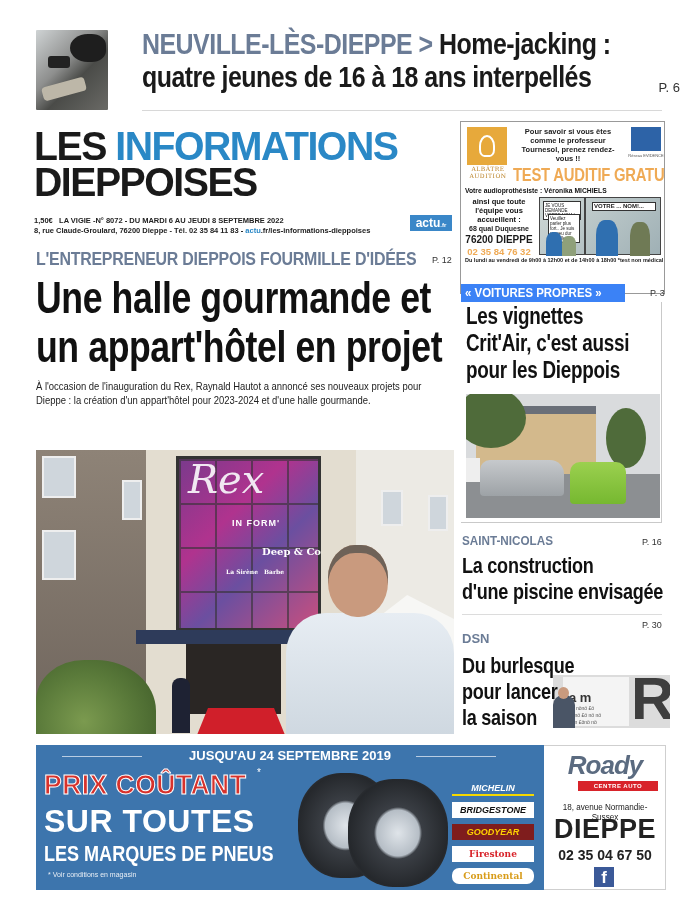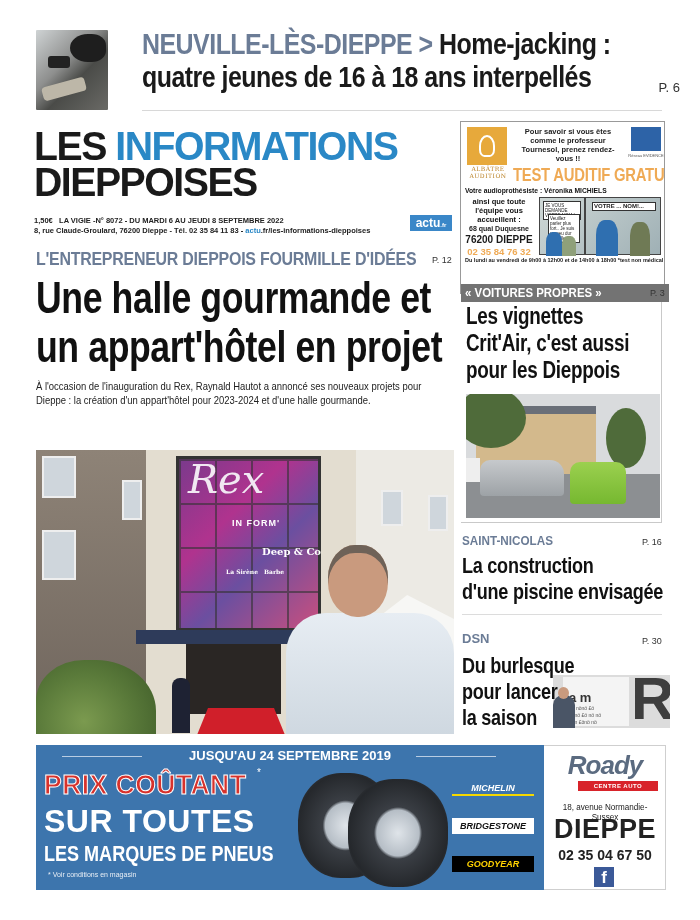--- a/index.html
+++ b/index.html
@@ -65,21 +65,21 @@
   #audio-ad .addr { position:absolute; left:4px; top:103px; width:68px; font-size: 7px; text-align:center; font-weight:bold; }
   #audio-ad .city { position:absolute; left:4px; top:112px; width:68px; font-size: 10px; text-align:center; font-weight:900; }
   #audio-ad .phone { position:absolute; left:4px; top:124px; width:68px; font-size: 9.5px; text-align:center; font-weight:900; color:#efaa55; }
   #audio-ad .hours { position:absolute; left:4px; top:135px; font-size: 5.5px; font-weight:bold; white-space:nowrap; }
   #audio-ad .comic { position:absolute; left:78px; top:75px; width:122px; height:58px; background: linear-gradient(135deg,#cfd8d6,#9fb0b5); border:1px solid #444; }
   #audio-ad .comic .panel-div { position:absolute; left:44px; top:0; width:2px; height:100%; background:#444; }
   #audio-ad .comic .bubble { position:absolute; background:#fff; border:1px solid #333; font-size: 4.5px; padding: 1px; line-height: 5px; }
   #audio-ad .comic .fig { position:absolute; border-radius: 40% 40% 0 0; }
 
   
-  #critair-tag { left: 461px; top: 284px; width: 208px; height: 18px; background: #737373; color: #fff; font-weight: bold; font-size: 13px; line-height: 18px; padding-left: 4px; white-space:nowrap; }
+  #critair-tag { left: 461px; top: 284px; width: 164px; height: 18px; background: #3b82f6; color: #fff; font-weight: bold; font-size: 13px; line-height: 18px; padding-left: 4px; white-space:nowrap; }
   #critair-tag span { display:inline-block; transform: scaleX(0.88); transform-origin: left top; }
   #critair-page { left: 650px; top: 288px; font-size: 9px; color: #333; }
   #critair-box { left: 461px; top: 302px; width: 201px; height: 221px; border-right: 1px solid #c9c9c9; border-bottom: 1px solid #c9c9c9; }
   #critair-headline { left: 466px; top: 303px; width: 260px; font-size: 23px; line-height: 27px; font-weight: bold; color: #111; transform: scaleX(0.82); transform-origin: left top; white-space: nowrap; letter-spacing: -0.3px; }
   #critair-photo { left: 466px; top: 394px; width: 194px; height: 124px; overflow:hidden; background:#d9dbdd; }
   .cp-bldg { position:absolute; left:10px; top:20px; width:120px; height:60px; background:#d3b98c; }
   .cp-roof { position:absolute; left:10px; top:12px; width:120px; height:12px; background:#6a6f78; }
   .cp-tree { position:absolute; border-radius: 50%; background:#4f6b3a; }
   .cp-road { position:absolute; left:0; top:80px; width:194px; height:44px; background:#8c8f92; }
   .cp-car1 { position:absolute; left:14px; top:66px; width:84px; height:36px; background: linear-gradient(180deg,#c6c9cc,#9da2a6); border-radius: 10px 14px 4px 4px; }
@@ -87,45 +87,45 @@
   .cp-car3 { position:absolute; left:0; top:64px; width:14px; height:24px; background:#eee; }
 
   
   #sn-kicker { left: 462px; top: 533px; font-size: 13px; font-weight: bold; color: #6b7c96; transform: scaleX(0.9); transform-origin:left top; }
   #sn-page { left: 642px; top: 537px; font-size: 9px; color: #333; }
   #sn-headline { left: 462px; top: 553px; width: 260px; font-size: 22px; line-height: 26px; font-weight: bold; color: #111; transform: scaleX(0.82); transform-origin:left top; white-space: nowrap; letter-spacing:-0.3px; }
   #sn-rule { left: 462px; top: 614px; width: 200px; height: 1px; background: #dcdcdc; }
 
   
   #dsn-kicker { left: 462px; top: 631px; font-size: 13px; font-weight: bold; color: #6b7c96; }
-  #dsn-page { left: 642px; top: 636px; font-size: 9px; color: #333; }
+  #dsn-page { left: 642px; top: 620px; font-size: 9px; color: #333; }
   #dsn-headline { left: 462px; top: 653px; width: 200px; font-size: 22px; line-height: 26px; font-weight: bold; color: #111; transform: scaleX(0.82); transform-origin:left top; white-space: nowrap; letter-spacing:-0.3px; }
   #dsn-photo { left: 553px; top: 675px; width: 117px; height: 53px; background:#dcdcdc; overflow:hidden; }
   #dsn-photo .chart { position:absolute; left:10px; top:2px; width:66px; height:49px; background:#f4f4f4; font-size:5px; color:#555; padding: 14px 6px; line-height:7px; }
   #dsn-photo .chart b { font-size: 13px; color:#333; display:block; line-height:14px; }
   #dsn-photo .bigR { position:absolute; left:78px; top:-6px; font-size: 60px; font-weight: 900; color:#3e3e3e; line-height:60px; }
   #dsn-photo .person { position:absolute; left:0; top:20px; width:22px; height:33px; background:#4a5566; border-radius: 10px 10px 0 0; }
   #dsn-photo .face { position:absolute; left:5px; top:12px; width:11px; height:12px; background:#c99a7e; border-radius:50%; }
 
   
   #tire-ad { left: 36px; top: 745px; width: 508px; height: 145px; background: #3d75ad; overflow:hidden; }
   #tire-ad .date { position:absolute; left:0; top:3px; width:508px; text-align:center; color:#fff; font-weight:bold; font-size: 13px; }
   #tire-ad .rule-l { position:absolute; left:26px; top:11px; width:80px; height:1px; background:#b9cde3; }
   #tire-ad .rule-r { position:absolute; left:380px; top:11px; width:80px; height:1px; background:#b9cde3; }
   #tire-ad .prix { position:absolute; left:8px; top:25px; font-size: 27px; font-weight: 900; color:#d7322c; -webkit-text-stroke: 1px #fff; white-space:nowrap; transform: scaleX(0.98); transform-origin:left top; letter-spacing: 0.5px; }
   #tire-ad .star { position:absolute; left:221px; top:22px; color:#fff; font-size:10px; }
   #tire-ad .sur { position:absolute; left:8px; top:58px; font-size: 32px; font-weight: 900; color:#fff; white-space:nowrap; letter-spacing:0.5px; }
   #tire-ad .marques { position:absolute; left:8px; top:96px; font-size: 22px; font-weight: bold; color:#fff; white-space:nowrap; transform: scaleX(0.82); transform-origin:left top; }
   #tire-ad .cond-note { position:absolute; left:12px; top:126px; font-size: 7px; color:#e8eef5; }
   #tire-ad .tire { position:absolute; width:95px; height:105px; border-radius: 45%; background: radial-gradient(ellipse at center, #dfe4e9 0%, #b6bec6 30%, #3a3e44 34%, #25282c 70%, #4a4e54 100%); }
   #tire-ad .brands { position:absolute; left:416px; top:35px; width:82px; }
-  #tire-ad .brand { height:16px; margin-bottom: 22px; background:#fff; font-size: 9px; font-weight: 900; font-style: italic; text-align:center; line-height:16px; white-space:nowrap; overflow:hidden; }
+  #tire-ad .brand { height:16px; margin-bottom: 6px; background:#fff; font-size: 9px; font-weight: 900; font-style: italic; text-align:center; line-height:16px; white-space:nowrap; overflow:hidden; }
   #tire-ad .brand.michelin { background: transparent; color:#fff; border-bottom: 2px solid #f5d800; }
   #tire-ad .brand.bridgestone { color:#111; }
-  #tire-ad .brand.goodyear { background:#000000; color:#ffd200; }
+  #tire-ad .brand.goodyear { background:#7f1d1d; color:#ffd200; }
   #tire-ad .brand.firestone { color:#d8232a; font-family:"DejaVu Serif", serif; font-style: normal; }
   #tire-ad .brand.continental { color:#d89c1a; font-family:"DejaVu Serif", serif; font-style: normal; background:#fff;border-radius:7px; }
 
   #roady-ad { left: 544px; top: 745px; width: 122px; height: 145px; background:#fff; border: 1px solid #cfcfcf; border-left: none; }
   #roady-ad .logo { position:absolute; left:0; top:4px; width:122px; text-align:center; font-size: 26px; font-weight: 900; font-style: italic; color:#5b6b80; letter-spacing:-1px; }
   #roady-ad .centre { position:absolute; left:34px; top:35px; width:80px; height:10px; background:#d8232a; color:#fff; font-size: 6px; font-weight: bold; text-align:center; line-height:10px; letter-spacing: 0.5px; }
   #roady-ad .addr { position:absolute; left:0; top:56px; width:122px; text-align:center; font-size: 9px; color:#222; transform: scaleX(0.9); }
   #roady-ad .city { position:absolute; left:0; top:68px; width:122px; text-align:center; font-size: 27px; font-weight: 900; color:#222; letter-spacing: 0.5px; }
   #roady-ad .phone { position:absolute; left:0; top:101px; width:122px; text-align:center; font-size: 14px; font-weight: bold; color:#222; }
   #roady-ad .fb { position:absolute; left:50px; top:121px; width:20px; height:20px; background:#3b5998; color:#fff; font-weight:bold; font-size: 17px; text-align:center; line-height:22px; }

